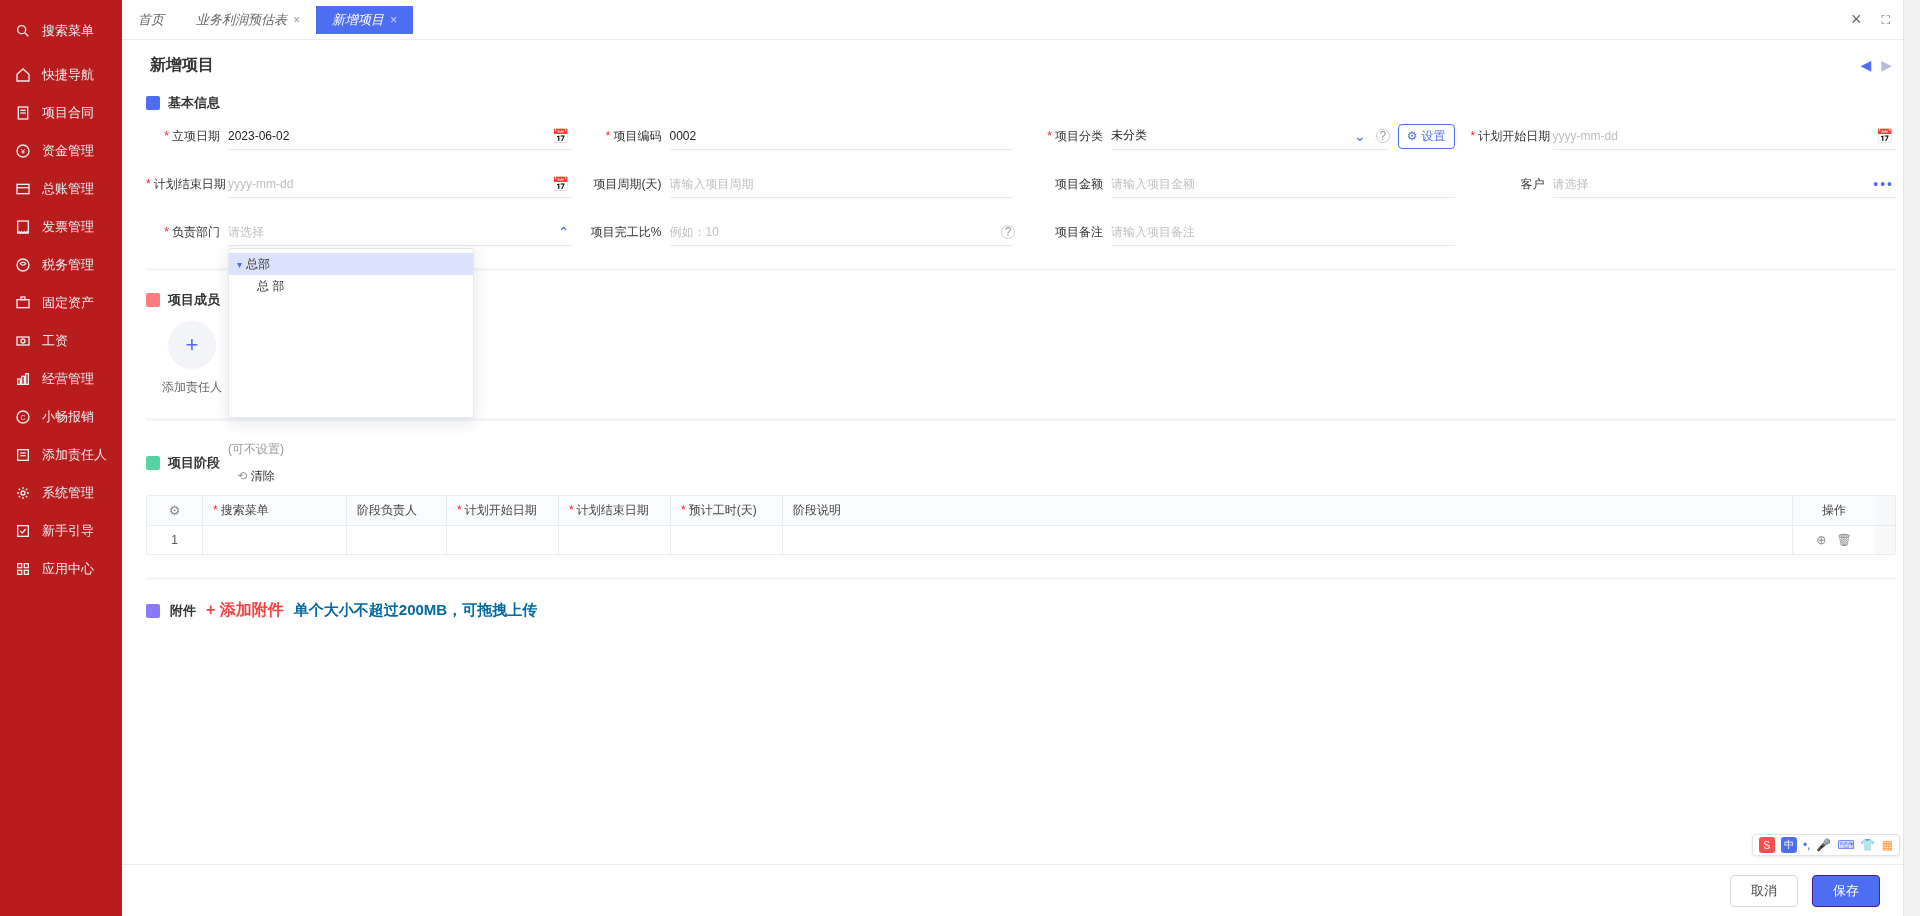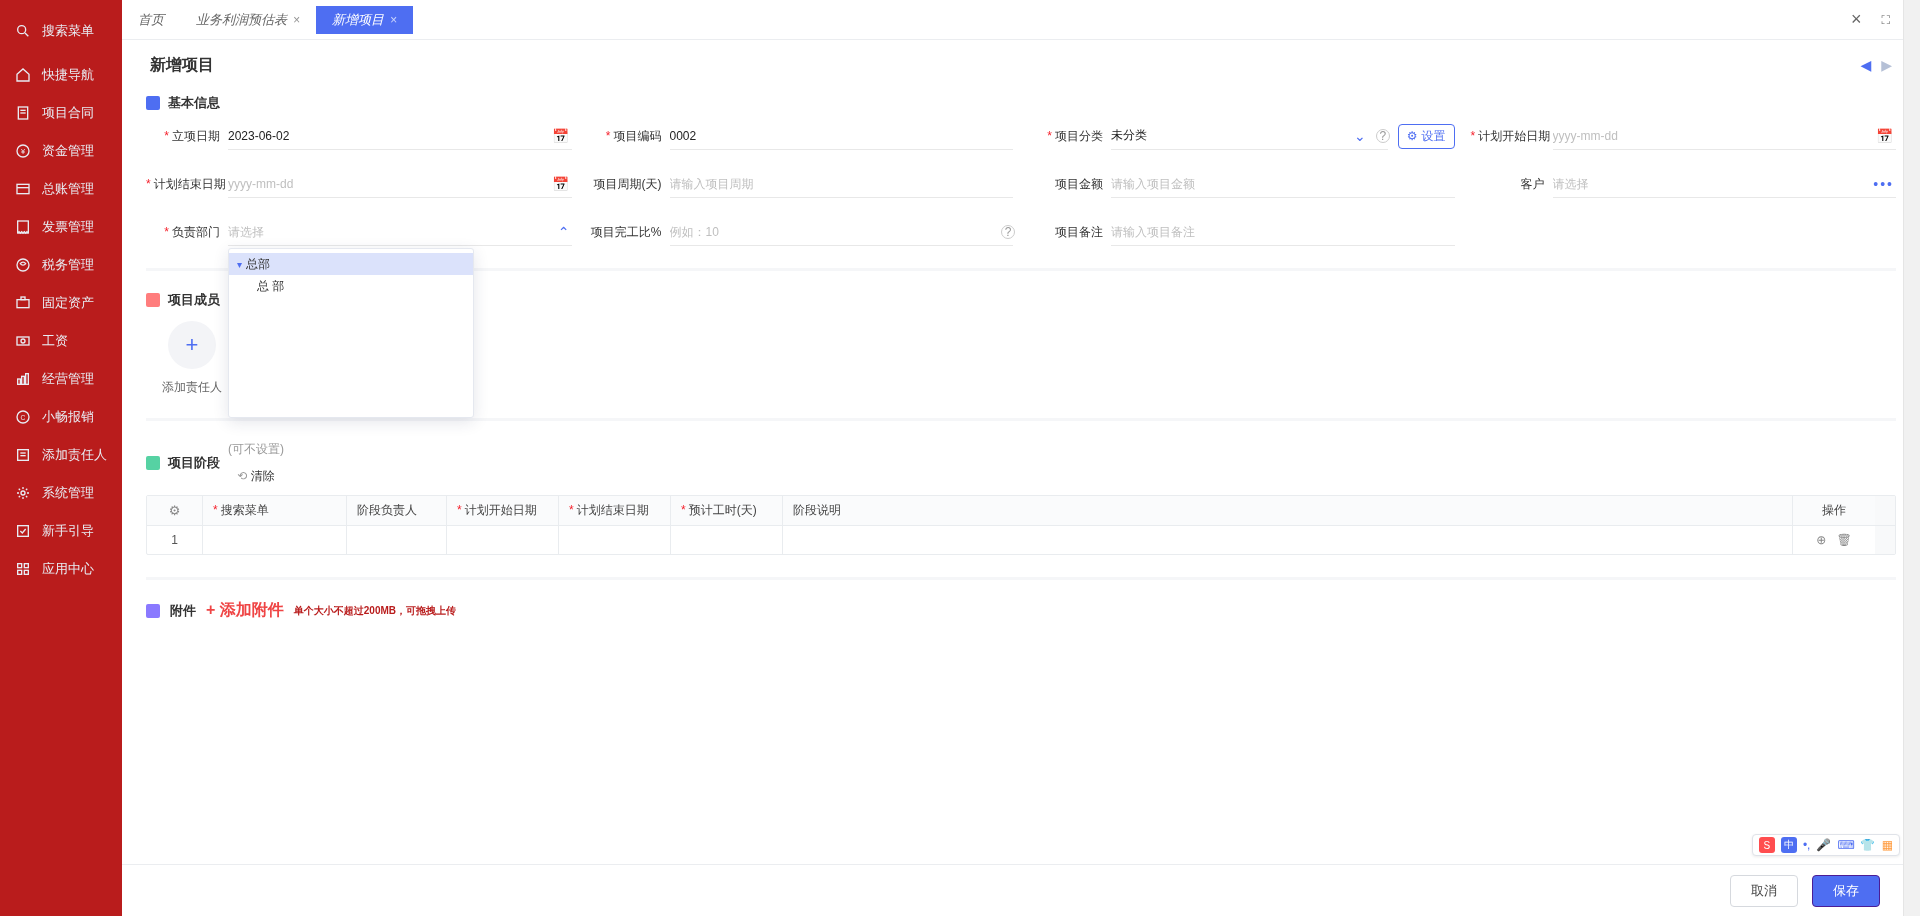--- a/index.html
+++ b/index.html
@@ -95,21 +95,21 @@
 .c5{ width:112px;}
 .c6{ flex:1;}
 .c7{ width:82px; justify-content:center; gap:10px; border-right:none;}
 .gear{ color:#888; font-size:13px;}
 .row-act { color:#888; cursor:pointer;}
 .scroll-stub { width:12px; background:#f8f9fa;}
 
 
 .attach-row { display:flex; align-items:center; gap:10px; padding-left:0;}
 .add-attach { color:#ef4444; font-size:16px; cursor:pointer;}
-.hint { color:#b91c1c; font-size:10px;text-align:center;}
+.hint { color:#0369a1; font-size:15px;text-align:center;}
 
 
 .footer-bar { height:52px; border-top:1px solid #ebedf0; display:flex; align-items:center; justify-content:flex-end; gap:14px; padding-right:40px;}
 .btn { height:32px; padding:0 20px; border-radius:4px; font-size:13px; cursor:pointer; display:inline-flex; align-items:center;}
 .btn-default { background:#fff; border:1px solid #d6d9de; color:#444;}
 .btn-primary { background:#4e6ef2; border:1px solid #4c1d95; color:#fff;}
 
 
 .ime-bar { position:absolute; right:20px; bottom:60px; display:flex; gap:6px; align-items:center; background:#fff; border:1px solid #e0e3e9; border-radius:4px; padding:2px 6px; box-shadow:0 1px 3px rgba(0,0,0,.08);}
 .ime-icon { width:16px; height:16px; border-radius:3px; display:inline-flex; align-items:center; justify-content:center; font-size:10px; color:#fff;}

